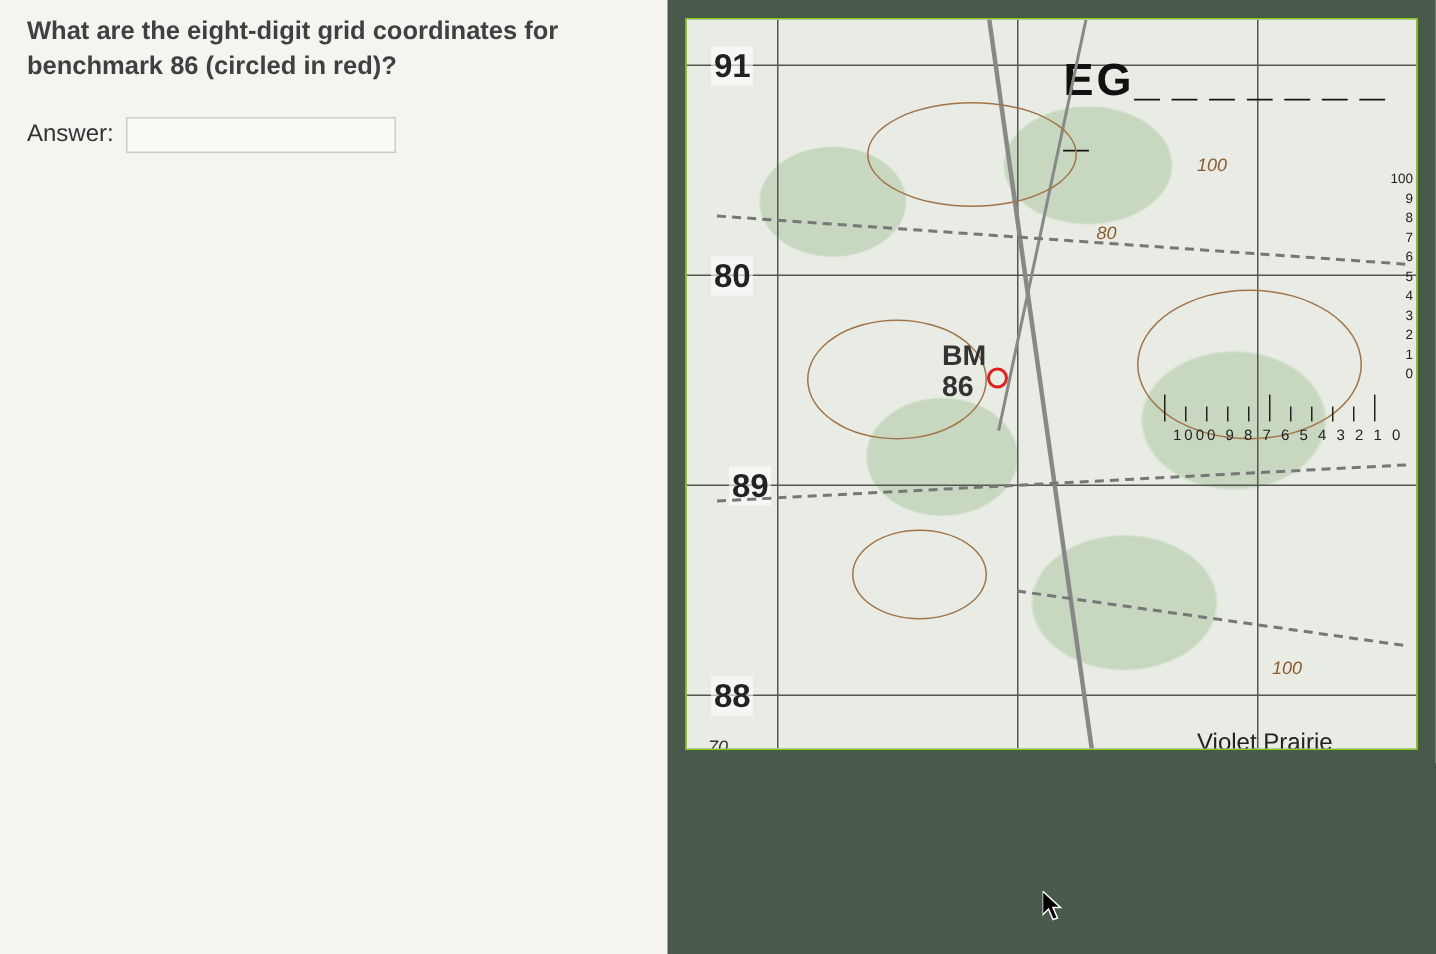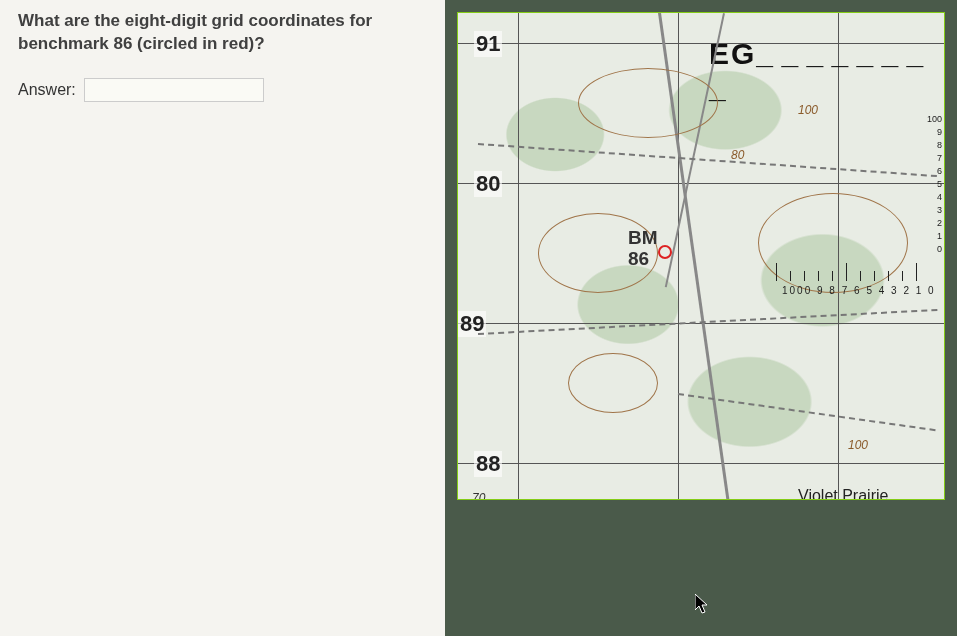--- a/index.html
+++ b/index.html
@@ -136,21 +136,21 @@
     <div class="grid-line-v" style="left:220px"></div>
     <div class="grid-line-v" style="left:380px"></div>
 
     <div class="grid-line-h" style="top:30px"></div>
     <div class="grid-line-h" style="top:170px"></div>
     <div class="grid-line-h" style="top:310px"></div>
     <div class="grid-line-h" style="top:450px"></div>
 
     <div class="grid-label-v" style="top:18px; left:16px">91</div>
     <div class="grid-label-v" style="top:158px; left:16px">80</div>
-    <div class="grid-label-v" style="top:298px; left:0">89</div>
+    <div class="grid-label-v" style="top:298px; left:28px">89</div>
     <div class="grid-label-v" style="top:438px; left:16px">88</div>
 
     <div class="grid-label-h" style="top:472px; left:48px">05</div>
     <div class="grid-label-h" style="top:472px; left:208px">01</div>
     <div class="grid-label-h" style="top:472px; left:368px">07</div>
 
     <div class="eg-label">
       <span>EG</span><span class="eg-underline">_ _ _ _ _ _ _ _</span>
     </div>
 

